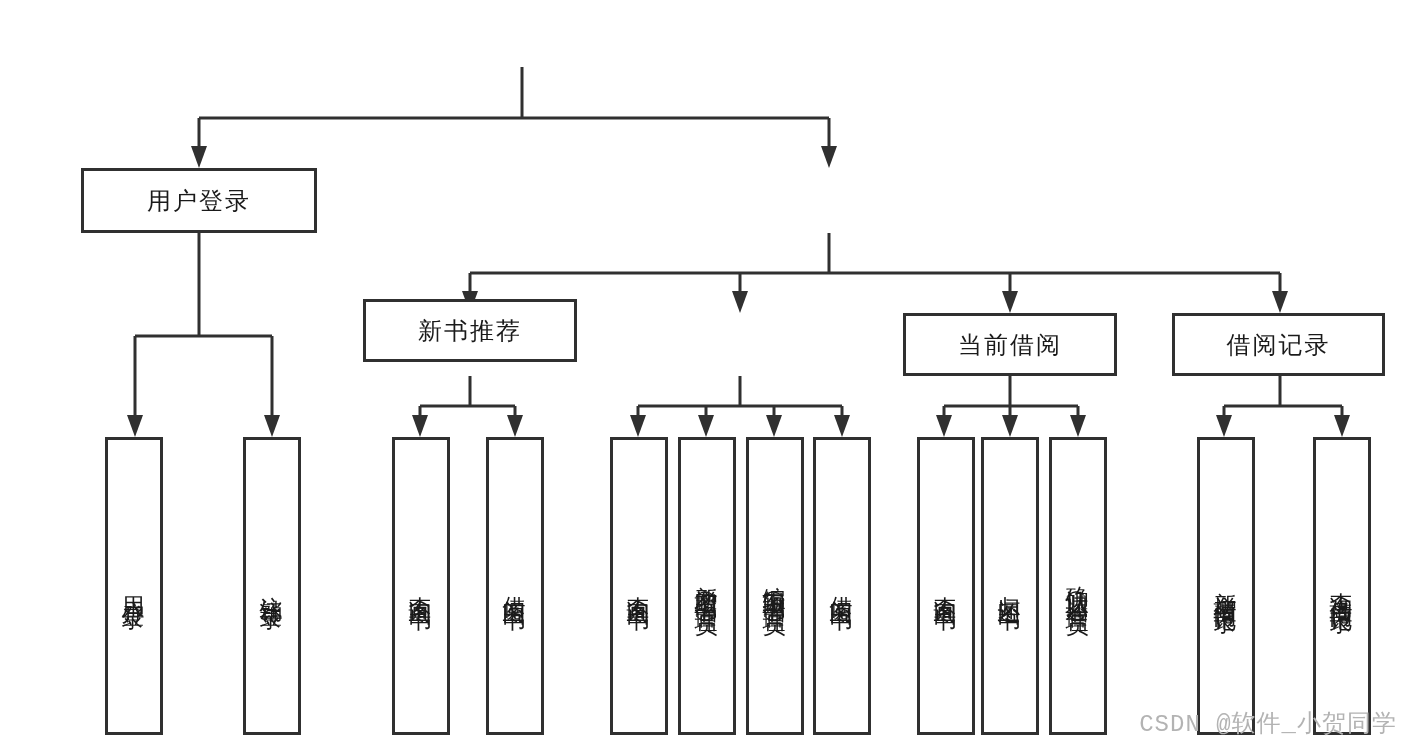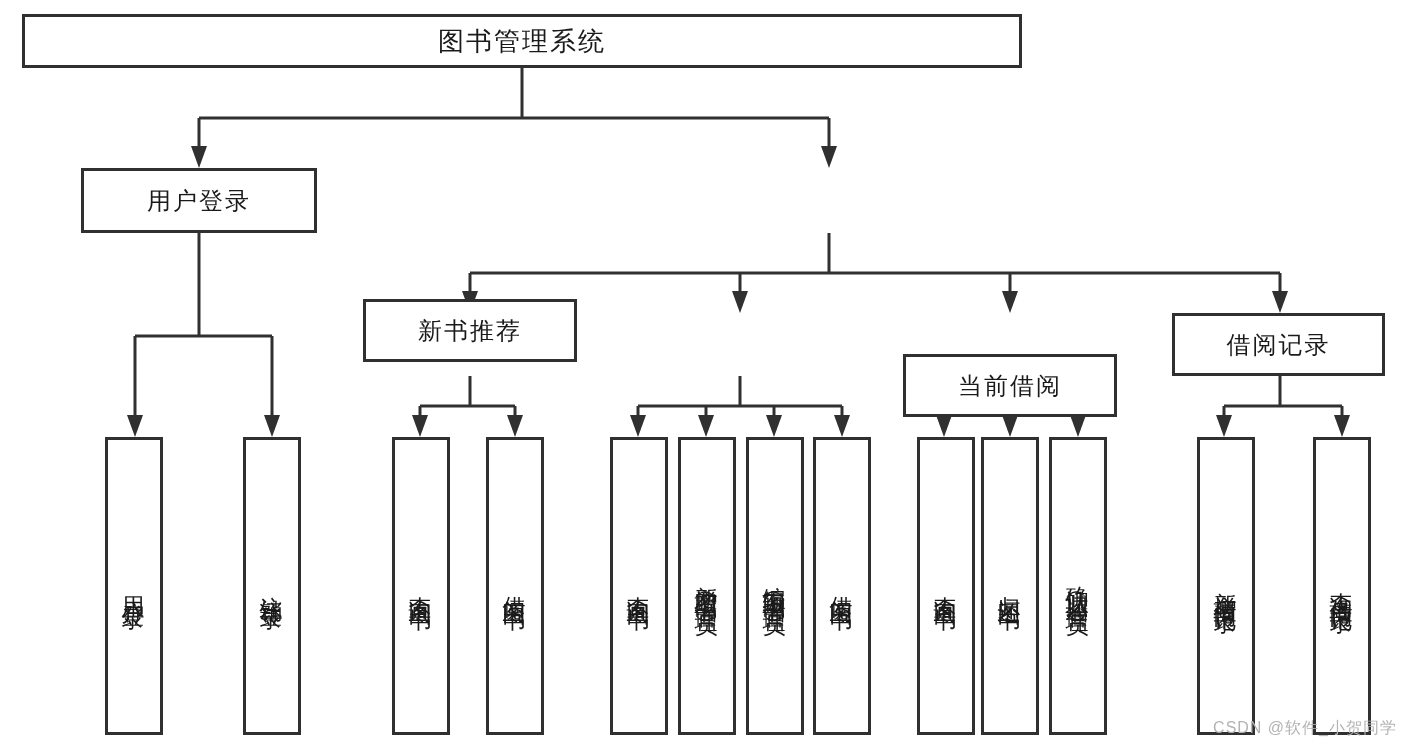--- a/index.html
+++ b/index.html
@@ -53,25 +53,26 @@
     writing-mode: vertical-rl;
     text-orientation: mixed;
     font-size: 23px;
     letter-spacing: 4px;
     white-space: nowrap;
   }
   #watermark {
     position: absolute;
     right: 8px;
     bottom: 8px;
-    font-size: 16px;
+    font-size: 24px;
     letter-spacing: 1px;
     color: var(--watermark);
     z-index: 2;
     white-space: nowrap;
+    font-family: Liberation Mono, monospace;
   }
 </style>
 </head>
 <body>
 
 <div id="stage">
 
   <svg id="connectors" viewBox="0 0 1405 747">
 
     <g>
@@ -115,32 +116,29 @@
       <polygon points="1070,415 1086,415 1078,437"></polygon>
     </g>
 
     <g>
       <path d="M1280,376 V406 M1224,406 H1342 M1224,406 V419 M1342,406 V419"></path>
       <polygon points="1216,415 1232,415 1224,437"></polygon>
       <polygon points="1334,415 1350,415 1342,437"></polygon>
     </g>
   </svg>
 
-  <div class="box root" style="left:22px; top:14px; width:1000px; height:54px;">
-    <span class="lbl">图书管理系统</span>
-  </div>
 
   <div class="box" style="left:81px; top:168px; width:236px; height:65px;">
     <span class="lbl">用户登录</span>
   </div>
 
   <div class="box" style="left:363px; top:299px; width:214px; height:63px;">
     <span class="lbl">新书推荐</span>
   </div>
-  <div class="box" style="left:903px; top:313px; width:214px; height:63px;margin-top:41px;">
+  <div class="box" style="left:903px; top:313px; width:214px; height:63px;">
     <span class="lbl">当前借阅</span>
   </div>
   <div class="box" style="left:1172px; top:313px; width:213px; height:63px;">
     <span class="lbl">借阅记录</span>
   </div>
 
   <div class="box vbox" style="left:105px; top:437px; width:58px; height:298px;">
     <span class="lbl">用户登录</span>
   </div>
   <div class="box vbox" style="left:243px; top:437px; width:58px; height:298px;">

